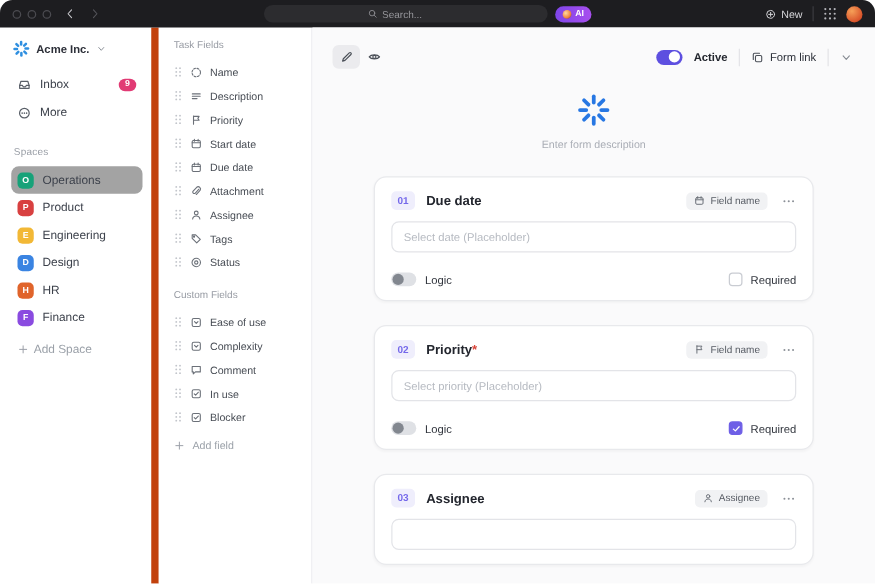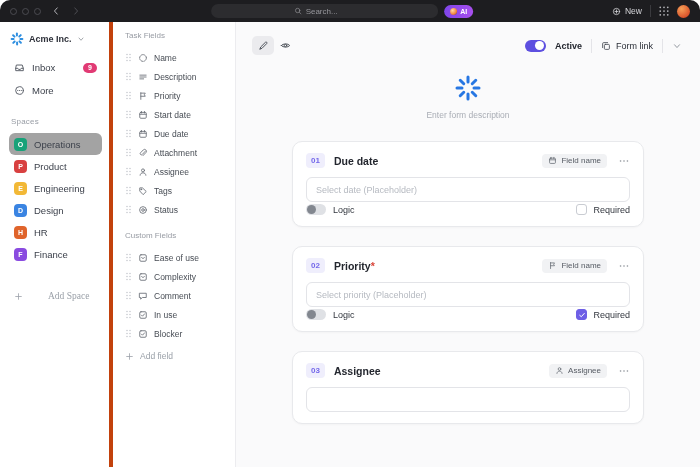--- a/index.html
+++ b/index.html
@@ -23,36 +23,36 @@
   .aiorb { width:7px; height:7px; border-radius:50%; background:radial-gradient(circle at 35% 35%, #ffd9a0, #f2833c 60%, #3b2a63); }
   .top-right { margin-left:auto; display:flex; align-items:center; gap:8px; color:#cfcfd3; }
   .newbtn { display:flex; align-items:center; gap:4px; font-size:8.5px; color:#d6d6da; }
   .newbtn .ic { width:9px; height:9px; }
   .tdiv { width:1px; height:12px; background:#3a3a3e; }
   .grid-ic { width:10px; height:10px; color:#b4b4b9; }
   .avatar { width:13px; height:13px; border-radius:50%; background:radial-gradient(circle at 35% 30%, #f6a058, #d9542b 70%, #8c2f16); }
 
   
   .cols { flex:1; display:flex; min-height:0; }
-  .sidebar { width:113px; flex:0 0 auto; border-right:4px solid #c2410c; background:#fff; padding:8px 7px 0 9px; }
+  .sidebar { width:127px; flex:0 0 auto; border-right:6px solid #c2410c; background:#fff; padding:8px 7px 0 9px; }
   .fieldspanel { width:123px; flex:0 0 auto; border-right:1px solid #ececef; background:#fff; padding:9px 8px 0 12px; }
   .main { flex:1; background:#fafafb; overflow:hidden; position:relative; }
 
   
   .ws-row { display:flex; align-items:center; gap:5px; padding:2px 2px 10px 1px; }
   .ws-name { font-size:9px; font-weight:bold; color:#2c2f38; }
   .ws-row .chev { width:8px; height:8px; color:#7d828a; }
   .nav-item { display:flex; align-items:center; gap:7px; padding:0 5px; height:23px; border-radius:6px; font-size:9.5px; color:#3c414b; cursor:pointer; }
   .nav-item .ic { width:11px; height:11px; color:#595f68; flex:0 0 auto; }
   .nav-badge { margin-left:auto; background:#e13a74; color:#fff; font-size:7px; font-weight:bold; border-radius:8px; padding:1.5px 5px; }
   .sec-label { font-size:8px; color:#989da5; margin:15px 0 7px 2px; letter-spacing:.2px; }
   .space-item { display:flex; align-items:center; gap:7px; height:22px; padding:0 5px; border-radius:6px; font-size:9.5px; color:#3c414b; cursor:pointer; }
   .space-item.sel { background:#a3a3a3; }
   .space-av { width:13px; height:13px; border-radius:4px; color:#fff; font-size:7px; font-weight:bold; display:flex; align-items:center; justify-content:center; flex:0 0 auto; }
-  .add-row { display:flex; align-items:center; gap:25px; height:22px; padding:0 5px; font-size:9.5px; color:#9aa0a8; margin-top:20px; cursor:pointer;font-family:Liberation Serif, serif; }
+  .add-row { display:flex; align-items:center; gap:4px; height:22px; padding:0 5px; font-size:9.5px; color:#9aa0a8; margin-top:3px; cursor:pointer; }
   .add-row .ic { width:9px; height:9px; color:#9aa0a8; }
 
   
   .fp-label { font-size:8px; color:#979ba3; margin-bottom:8px; }
   .fp-label.second { margin-top:12px; }
   .f-row { display:flex; align-items:center; gap:6px; height:19px; font-size:8.5px; color:#474c54; cursor:grab; }
   .f-row .drag { width:7px; height:9px; color:#c2c5cb; flex:0 0 auto; }
   .f-row .ic { width:10px; height:10px; color:#6b7078; flex:0 0 auto; }
   .f-add { display:flex; align-items:center; gap:6px; height:20px; font-size:8.5px; color:#9aa0a8; margin-top:3px; cursor:pointer; }
   .f-add .ic { width:9px; height:9px; }
@@ -82,21 +82,21 @@
   .c-head { display:flex; align-items:center; gap:9px; }
   .c-num { background:#efeefc; color:#7468ea; font-size:8px; font-weight:bold; border-radius:4px; padding:3px 5px; }
   .c-title { font-size:10.5px; font-weight:bold; color:#23262e; }
   .c-star { color:#d9453a; }
   .c-chip { margin-left:auto; background:#f1f2f4; border-radius:4px; padding:2.5px 6px; display:flex; align-items:flex-start; gap:4px; font-size:8px; color:#565b63; cursor:pointer; }
   .c-chip .ic { width:9px; height:9px; color:#6b7078; }
   .c-dots { width:12px; height:12px; color:#8b9097; cursor:pointer; margin-left:2px; }
   .c-input { margin-top:9px; }
   .c-input input { width:100%; height:25px; border:1px solid #e3e4e8; border-radius:6px; padding:0 9px; font-size:9px; color:#3c414b; outline:none; background:#fff; font-family:inherit; }
   .c-input input::placeholder { color:#b6bac1; }
-  .c-foot { display:flex; align-items:center; margin-top:2px; }
+  .c-foot { display:flex; align-items:center; margin-top:16px; }
   .sw-off { width:20px; height:11px; border-radius:6px; background:#dfe1e5; position:relative; cursor:pointer; }
   .sw-off::after { content:""; position:absolute; width:9px; height:9px; border-radius:50%; background:#82878f; top:1px; left:1px; }
   .logic-lbl { font-size:9px; color:#32363e; margin-left:7px; }
   .req-wrap { margin-left:auto; display:flex; align-items:center; gap:6px; cursor:pointer; }
   .cbox { width:11px; height:11px; border-radius:3px; border:1px solid #c9ccd2; background:#fff; display:flex; align-items:center; justify-content:center; color:#fff; }
   .cbox.checked { background:#6e5fe6; border-color:#6e5fe6; }
   .cbox .ic { width:8px; height:8px; }
   .req-lbl { font-size:9px; color:#32363e; }
 
   .ic svg, .drag svg, .chev svg, .grid-ic svg, .mt-chev svg, .c-dots svg, .tool-btn svg { width:100%; height:100%; display:block; }

